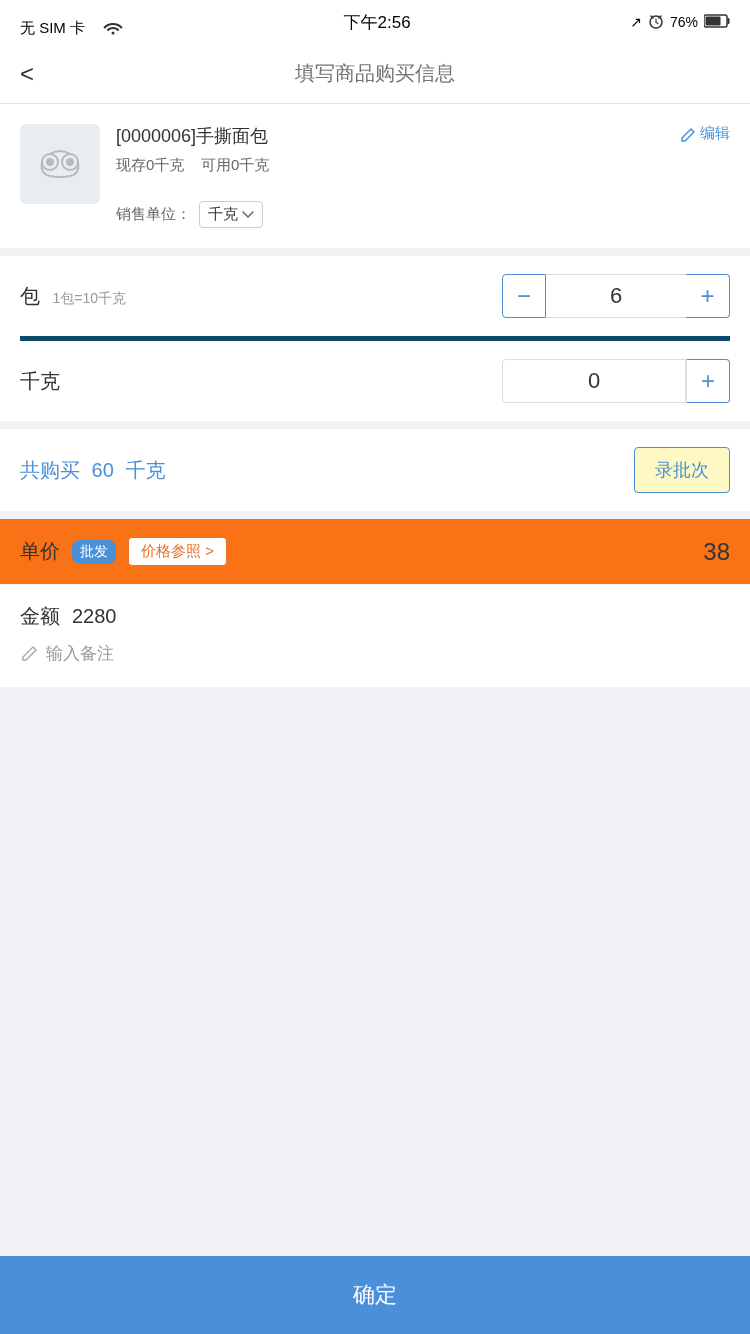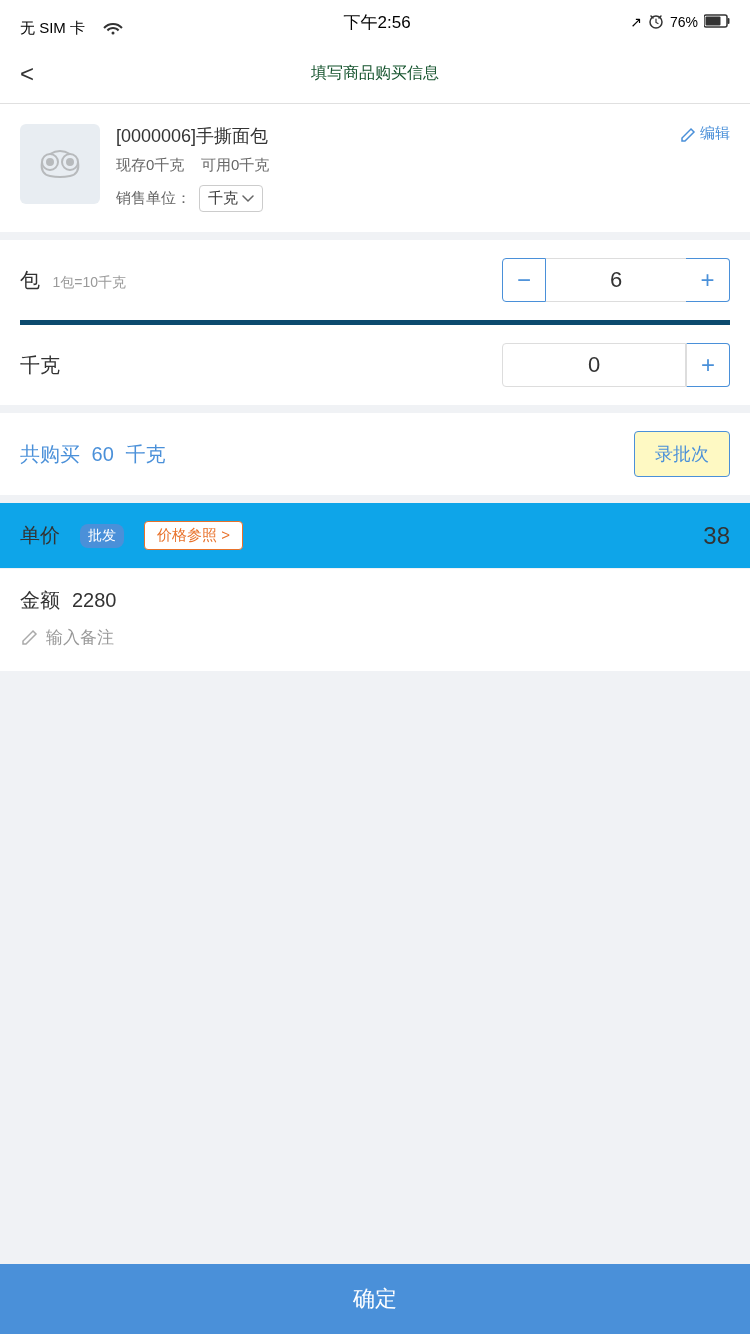--- a/index.html
+++ b/index.html
@@ -39,23 +39,23 @@
       border-bottom: 1px solid #e0e0e0;
     }
     .nav-back {
       position: absolute;
       left: 20px;
       font-size: 24px;
       color: #333;
       cursor: pointer;
     }
     .nav-title {
-      font-size: 16px;
+      font-size: 20px;
       font-weight: 500;
-      color: #14532d;
+      color: #737373;
     }
 
     
     .product-card {
       background: #fff;
       margin-top: 0;
       padding: 20px;
       display: flex;
       align-items: flex-start;
       gap: 16px;
@@ -67,21 +67,21 @@
       background: #e8edf2;
       border-radius: 6px;
       display: flex;
       align-items: center;
       justify-content: center;
       flex-shrink: 0;
     }
     .product-thumb svg { opacity: 0.5; }
     .product-info { flex: 1; }
     .product-name { font-size: 18px; color: #333; font-weight: 500; margin-bottom: 8px; }
-    .product-stock { font-size: 15px; color: #666; margin-bottom: 10px; }
+    .product-stock { font-size: 15px; color: #666; margin-bottom: 26px; }
     .product-unit { font-size: 15px; color: #666; display: flex; align-items: center; gap: 8px; }
     .unit-dropdown {
       display: inline-flex;
       align-items: center;
       border: 1px solid #ccc;
       border-radius: 4px;
       padding: 3px 8px;
       font-size: 15px;
       color: #333;
       background: #fff;
@@ -173,25 +173,25 @@
       color: #4a90d9;
       background: #fef9c3;
       padding: 10px 20px;
       font-size: 18px;
       border-radius: 4px;
       cursor: pointer;
     }
 
     
     .price-section {
-      background: #0ea5e9;
+      background: #f97316;
       padding: 18px 20px;
       display: flex;
       align-items: center;
-      gap: 20px;
+      gap: 12px;
       border-bottom: 1px solid #f0f2f5;
     }
     .price-label { font-size: 20px; color: #333; }
     .price-tag {
       background: #4a90d9;
       color: #fff;
       font-size: 14px;
       padding: 3px 8px;
       border-radius: 8px;
     }
@@ -230,21 +230,21 @@
       flex: 1;
       min-height: 300px;
     }
 
     
     .confirm-btn {
       position: fixed;
       bottom: 0;
       left: 0;
       width: 750px;
-      height: 70px;
+      height: 78px;
       background: #4a90d9;
       color: #fff;
       font-size: 22px;
       border: none;
       cursor: pointer;
       display: flex;
       align-items: center;
       justify-content: center;
     }
 

